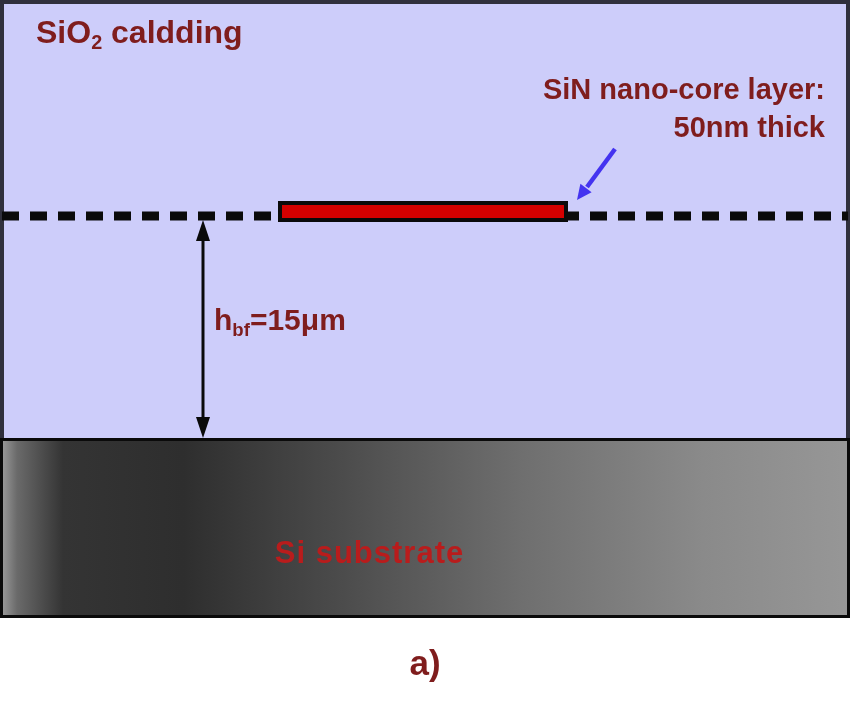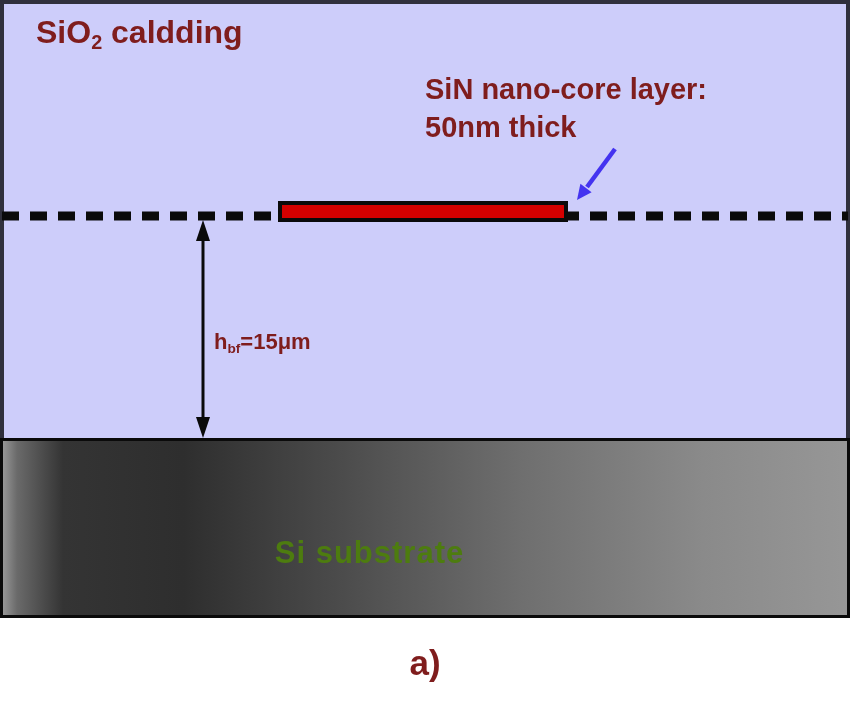--- a/index.html
+++ b/index.html
@@ -47,36 +47,35 @@
     font-weight: bold;
     white-space: nowrap;
   }
   .cladding-label {
     left: 36px; top: 14px;
     font-size: 32px;
   }
   .core-label {
     left: 425px; top: 70px;
     width: 400px;
-    text-align: left;
+    text-align: right;
     font-size: 29px;
     line-height: 38px;
     white-space: normal;
   }
   .thickness-label {
     left: 214px; top: 303px;
-    font-size: 22px;
-    margin-top: 26px;
+    font-size: 30px;
   }
   .substrate-label {
     left: 0; top: 535px;
     width: 739px;
     text-align: center;
     font-size: 31px;
-    color: #4d7c0f;
+    color: #b91c1c;
     letter-spacing: 1px;
   }
   .caption {
     left: 0; top: 643px;
     width: 850px;
     text-align: center;
     font-size: 35px;
   }
   .sub {
     font-size: 0.62em;

